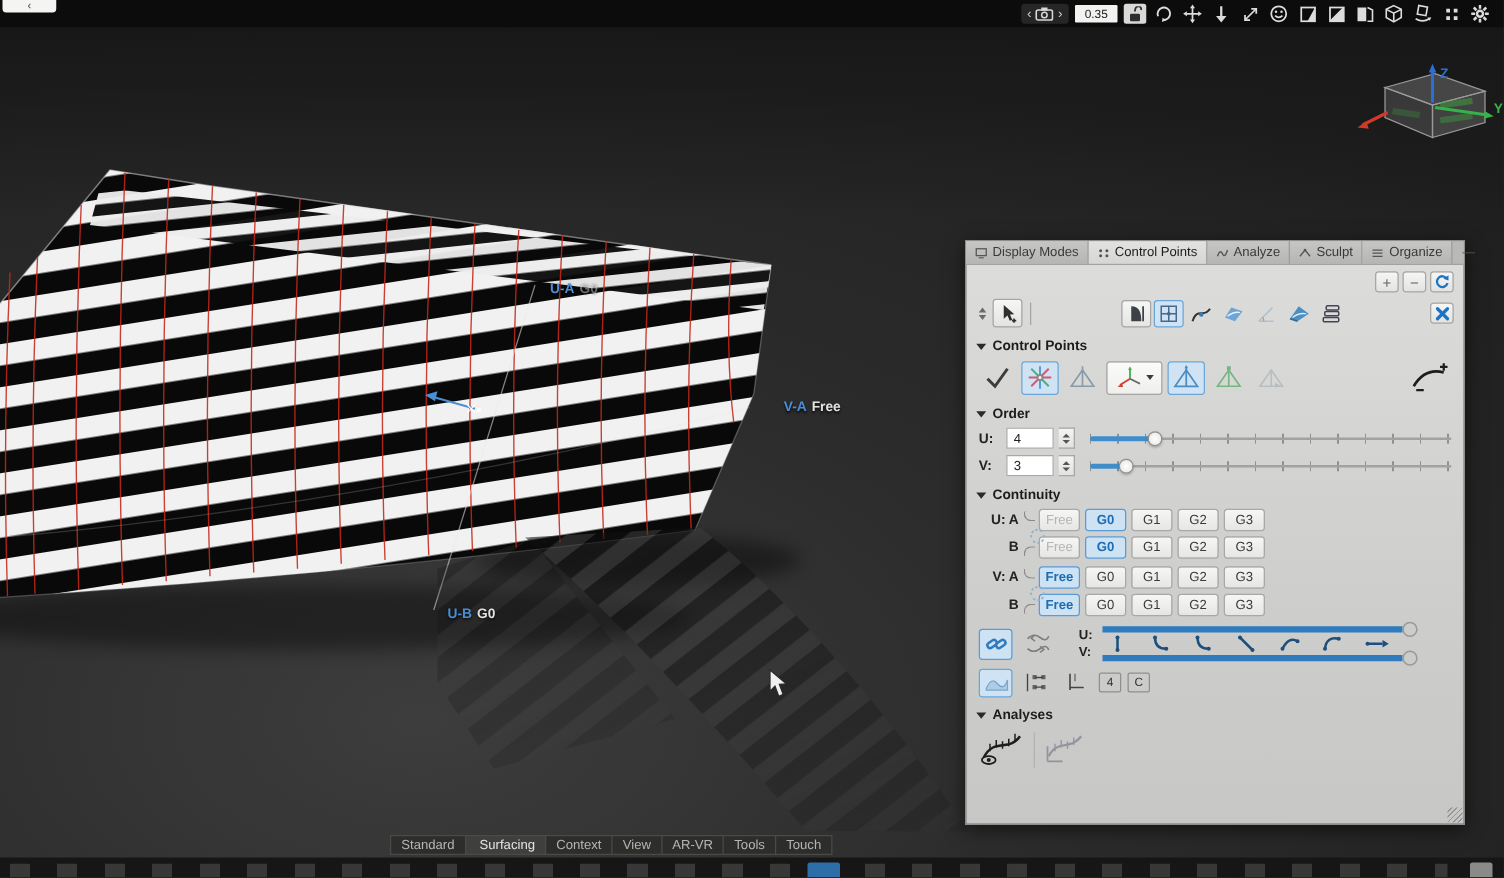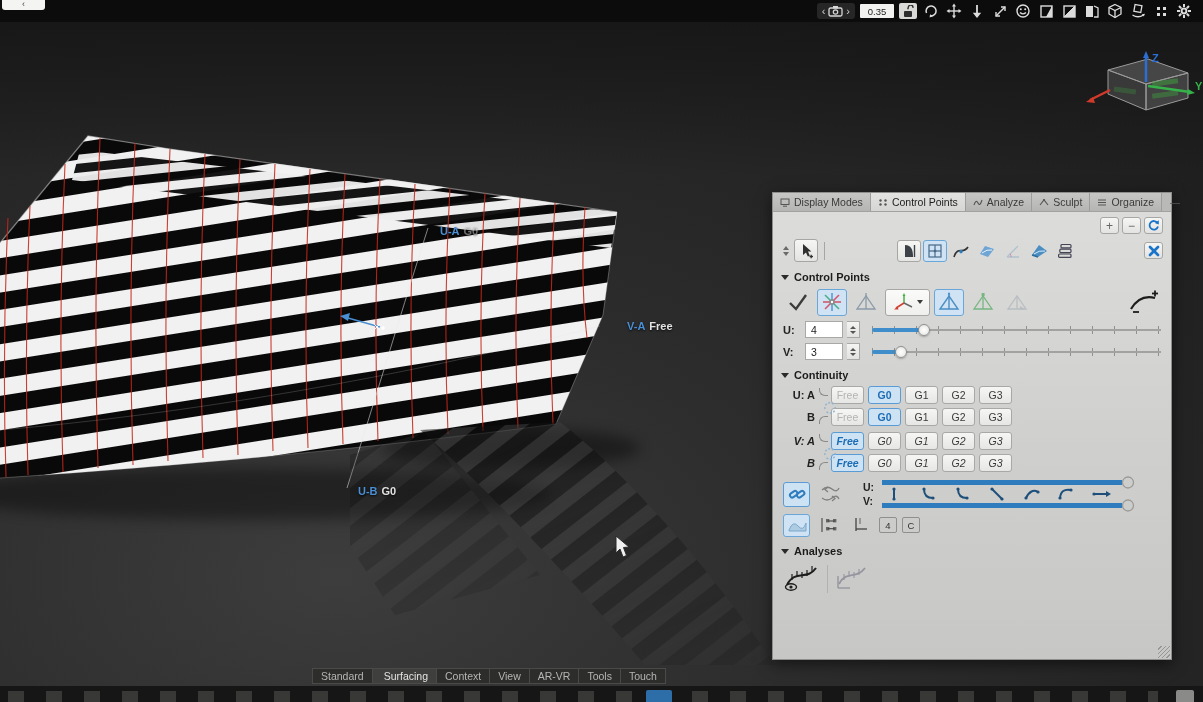--- a/index.html
+++ b/index.html
@@ -527,20 +527,24 @@
       <span class="cpb" style="width:38px;">
         <svg width="32" height="24" viewBox="0 0 32 24">
             <path d="M3,19 Q12,4 27,8" fill="none" stroke="#1d1d1d" stroke-width="2.2"></path>
             <line x1="24" y1="3.5" x2="30" y2="3.5" stroke="#1d1d1d" stroke-width="1.8"></line>
             <line x1="27" y1="0.5" x2="27" y2="6.5" stroke="#1d1d1d" stroke-width="1.8"></line>
             <line x1="5" y1="22" x2="11" y2="22" stroke="#1d1d1d" stroke-width="1.8"></line>
           </svg>
       </span>
     </div>
 
+    <div class="sec-title">
+        <span class="tri"></span>
+        <span>Order</span>
+      </div>
     <div class="order-row">
       <span class="order-lab">U:</span>
       <span class="num-field">4</span>
       <span class="spin">
           <i class="up"></i>
           <i class="dn"></i>
         </span>
       <span class="slider">
         <span class="ticks"></span>
         <span class="track"></span>
@@ -584,21 +588,21 @@
       <div class="cont-row">
         <span class="cont-lab">B</span>
         <span class="brk b"></span>
         <span class="cbtn dim">Free</span>
         <span class="cbtn on">G0</span>
         <span class="cbtn">G1</span>
         <span class="cbtn">G2</span>
         <span class="cbtn">G3</span>
       </div>
     </div>
-    <div class="cont-group" style="margin-top:4px;font-style:italic;">
+    <div class="cont-group" style="margin-top:4px;">
       <svg class="swap" style="top:16px;" viewBox="0 0 14 14" fill="none" stroke="#8fb3cf" stroke-width="1.4" stroke-dasharray="2,1.6">
           <path d="M2,8 A5,5 0 0 1 11,4"></path>
           <path d="M12,6 A5,5 0 0 1 3,10"></path>
         </svg>
       <div class="cont-row">
         <span class="cont-lab">V: A</span>
         <span class="brk a"></span>
         <span class="cbtn on">Free</span>
         <span class="cbtn">G0</span>
         <span class="cbtn">G1</span>

